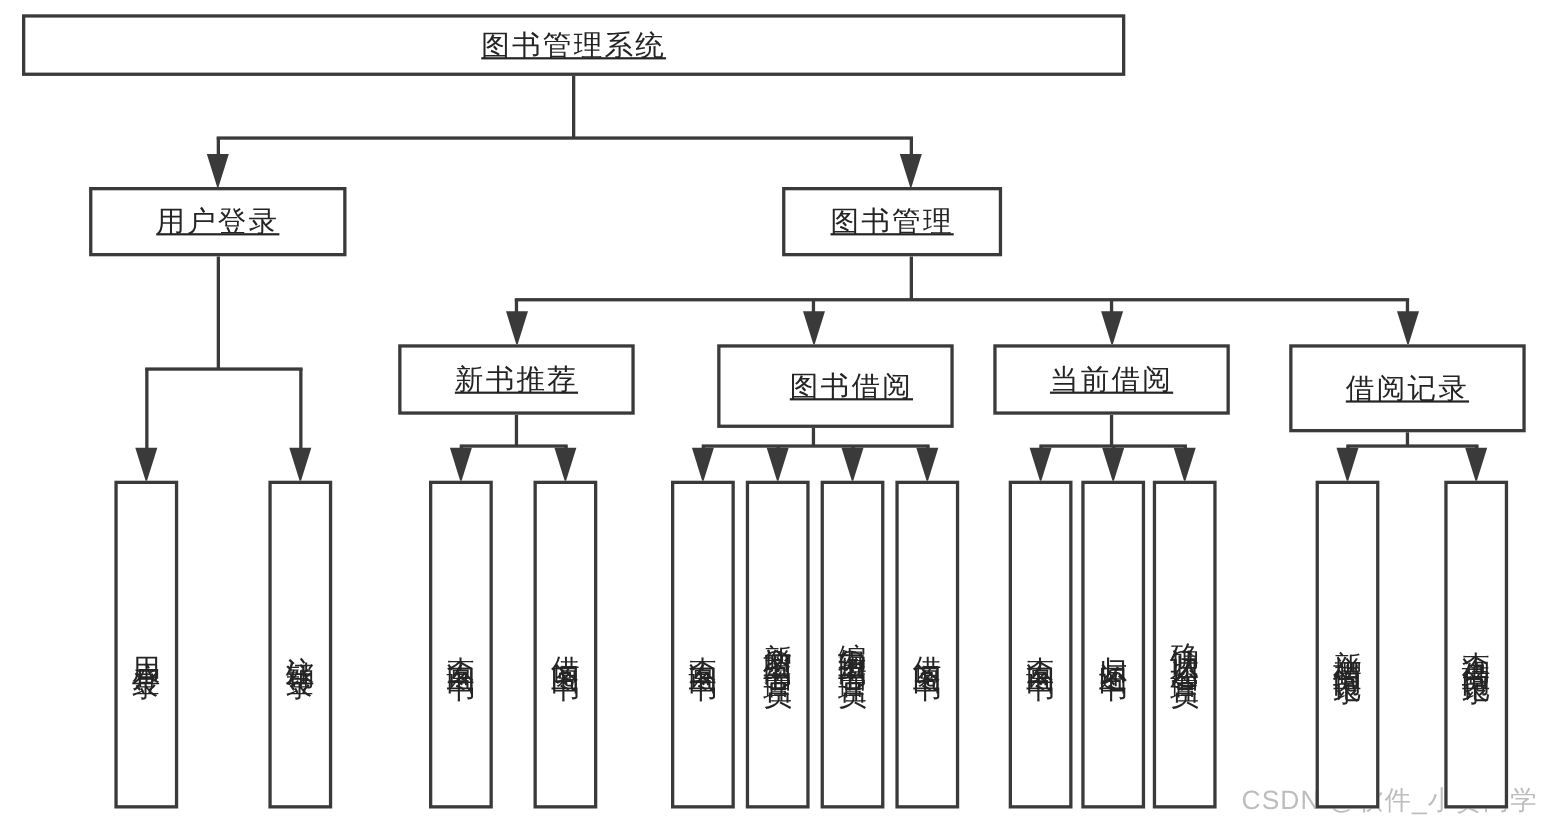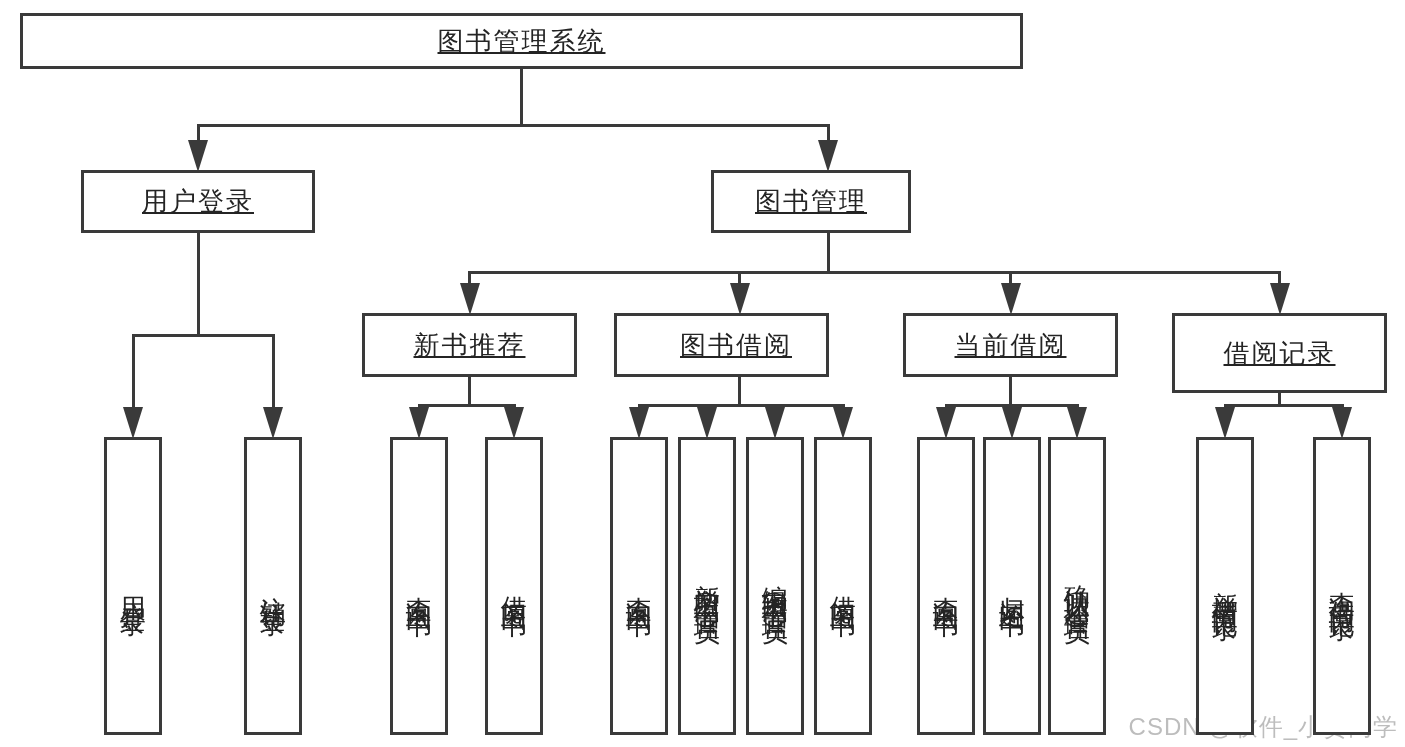--- a/index.html
+++ b/index.html
@@ -116,21 +116,21 @@
     </div>
     <div class="node h" style="left: 81px; top: 170px; width: 234px; height: 63px;">
       <span class="node-label">用户登录</span>
     </div>
     <div class="node h" style="left: 711px; top: 170px; width: 200px; height: 63px;">
       <span class="node-label">图书管理</span>
     </div>
     <div class="node h" style="left: 362px; top: 313px; width: 215px; height: 64px;">
       <span class="node-label">新书推荐</span>
     </div>
-    <div class="node h" style="left: 614px; top: 313px; width: 215px; height: 64px; padding-left: 29px;">
+    <div class="node h" style="left: 652px; top: 313px; width: 215px; height: 76px; padding-left: 29px;">
       <span class="node-label">图书借阅</span>
     </div>
     <div class="node h" style="left: 903px; top: 313px; width: 215px; height: 64px;">
       <span class="node-label">当前借阅</span>
     </div>
     <div class="node h" style="left: 1172px; top: 313px; width: 215px; height: 80px;">
       <span class="node-label">借阅记录</span>
     </div>
     <div class="node v" style="left: 104px; top: 437px; width: 58px; height: 298px;">
       <span class="node-label">用户登录</span>

